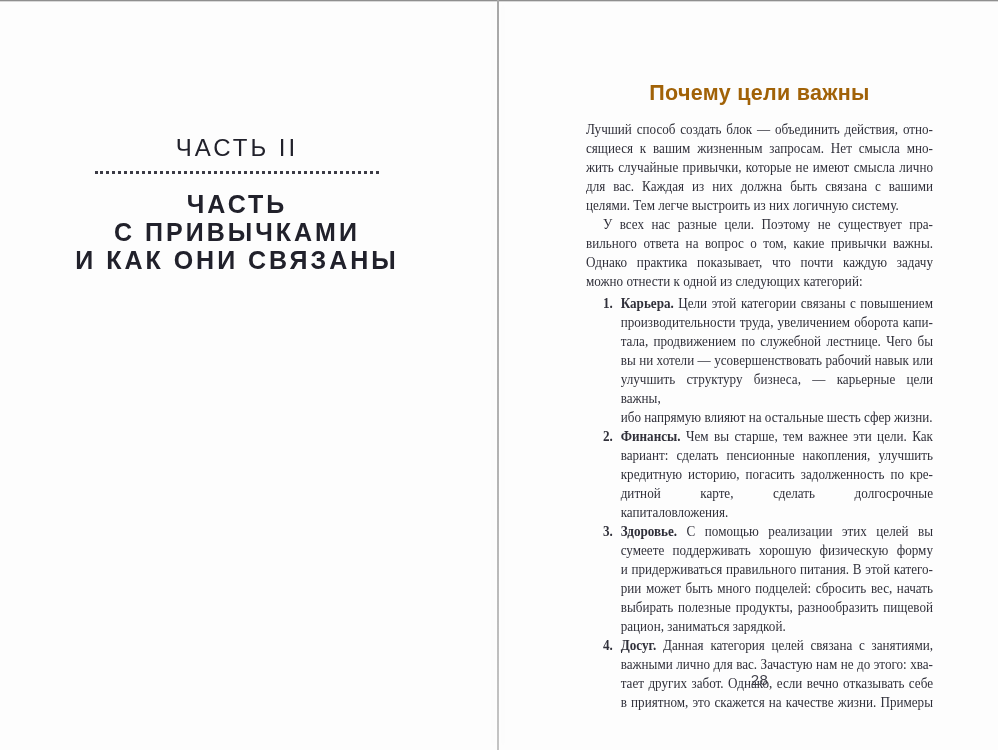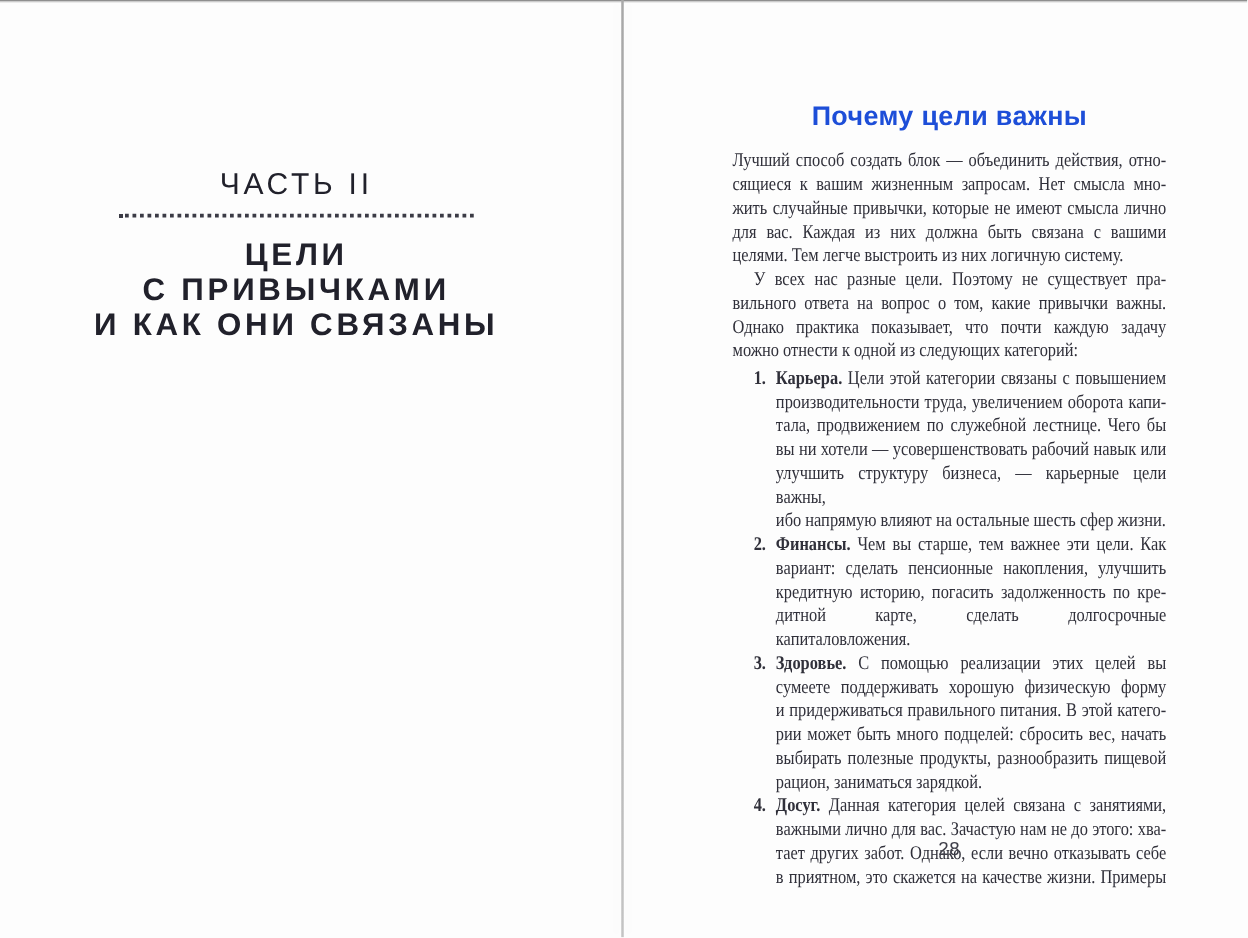--- a/index.html
+++ b/index.html
@@ -69,21 +69,21 @@
     position: absolute;
     left: 87px;           
     top: 80px;
     width: 347px;
     margin: 0;
     text-align: center;
     font-size: 21.5px;
     font-weight: bold;
     letter-spacing: 0.3px;
     line-height: 26px;
-    color: #1d4ed8;
+    color: #a16207;
   }
   .body-text {
     position: absolute;
     left: 87px;
     top: 119px;
     width: 410px;               
     transform: scaleX(0.8463);  
     transform-origin: top left;
     font-family: "Liberation Serif", serif;
     font-size: 15.5px;
@@ -123,21 +123,21 @@
 <body>
 
 <div class="spread">
   <div class="top-edge"></div>
 
   <section class="page left">
     <div class="part-block">
       <div class="part-label">ЧАСТЬ II</div>
       <div class="part-divider"></div>
       <h1 class="part-title" id="part-title">
-          <div>ЦЕЛИ</div>
+          <div>ЧАСТЬ</div>
           <div>С ПРИВЫЧКАМИ</div>
           <div>И КАК ОНИ СВЯЗАНЫ</div>
         </h1>
     </div>
   </section>
 
   <div class="gutter"></div>
 
   <section class="page right">
     <h2 class="chapter-heading">Почему цели важны</h2>

